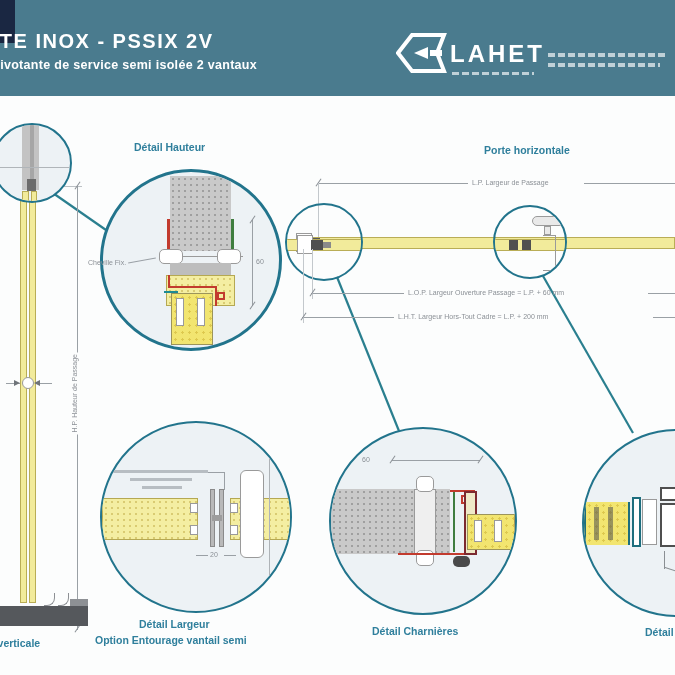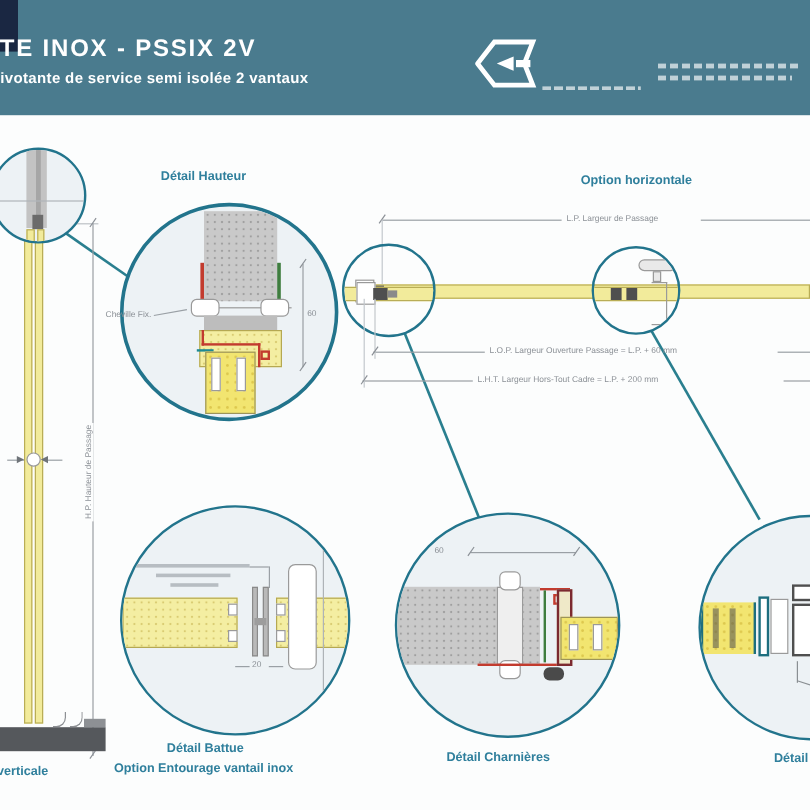--- a/index.html
+++ b/index.html
@@ -49,20 +49,21 @@
   <div class="header">
     <div class="hdr-corner"></div>
     <div class="title">PORTE INOX - PSSIX 2V</div>
     <div class="subtitle">Porte pivotante de service semi isolée 2 vantaux</div>
 
     <svg class="abs" style="left:396px;top:30px" width="52" height="46" viewBox="0 0 52 46">
       <polygon points="48,5 16,5 2,23 16,41 48,41 41,23" fill="none" stroke="#ffffff" stroke-width="4"></polygon>
       <polygon points="32,17 18,23 32,29" fill="#ffffff"></polygon>
       <rect x="34" y="20" width="12" height="6" fill="#ffffff"></rect>
     </svg>
+    <div class="logo-text">LAHET</div>
     <div class="microbar" style="left:452px;top:72px;width:82px;height:3px"></div>
     <div class="microbar" style="left:548px;top:53px;width:120px"></div>
     <div class="microbar" style="left:548px;top:63px;width:112px"></div>
   </div>
 
   <svg class="abs" style="left:0;top:0" width="675" height="675" viewBox="0 0 675 675">
     <line x1="50" y1="191" x2="106" y2="230" stroke="#2a7f8f" stroke-width="2.2"></line>
     <line x1="337" y1="277" x2="399" y2="431" stroke="#2a7f8f" stroke-width="2.2"></line>
     <line x1="543" y1="276" x2="633" y2="433" stroke="#2a7f8f" stroke-width="2.2"></line>
   </svg>
@@ -118,21 +119,21 @@
     <div class="abs white-fix" style="left:94px;top:126px;width:8px;height:28px"></div>
     <div class="abs" style="left:114px;top:120px;width:8px;height:8px;border:2px solid #c23b2e;box-sizing:border-box"></div>
     <div class="abs vline" style="left:149px;top:48px;height:86px"></div>
     <div class="tick" style="left:145px;top:47px"></div>
     <div class="tick" style="left:145px;top:133px"></div>
     <div class="dim" style="left:153px;top:86px">60</div>
   </div>
   <div class="dim" style="left:88px;top:259px">Cheville Fix.</div>
   <div class="abs dline" style="left:128px;top:260px;width:28px;transform:rotate(-10deg)"></div>
 
-  <div class="lbl" style="left:484px;top:144px">Option horizontale</div>
+  <div class="lbl" style="left:484px;top:144px">Porte horizontale</div>
 
   <div class="abs dline" style="left:318px;top:183px;width:150px"></div>
   <div class="dim" style="left:472px;top:179px">L.P. Largeur de Passage</div>
   <div class="abs dline" style="left:584px;top:183px;width:91px"></div>
   <div class="tick" style="left:314px;top:182px"></div>
   <div class="abs vline" style="left:318px;top:183px;height:54px;background:#c3c8cc"></div>
 
   <div class="abs ystrip" style="left:300px;top:237px;width:375px;height:12px"></div>
   <div class="abs white-fix" style="left:296px;top:233px;width:16px;height:19px"></div>
   <div class="abs" style="left:308px;top:238px;width:12px;height:10px;background:#5a5a5a"></div>
@@ -180,22 +181,22 @@
     <div class="abs white-fix" style="left:128px;top:102px;width:8px;height:10px"></div>
     <div class="abs" style="left:108px;top:66px;width:5px;height:58px;background:#b9b9b9;border:1px solid #8a8a8a;box-sizing:border-box"></div>
     <div class="abs" style="left:117px;top:66px;width:5px;height:58px;background:#b9b9b9;border:1px solid #8a8a8a;box-sizing:border-box"></div>
     <div class="abs" style="left:110px;top:92px;width:10px;height:6px;background:#9d9d9d"></div>
     <div class="abs white-fix" style="left:138px;top:47px;width:24px;height:88px;border-radius:6px"></div>
     <div class="abs vline" style="left:167px;top:34px;height:120px;background:#aeb3b7"></div>
     <div class="dim" style="left:108px;top:128px">20</div>
     <div class="abs dline" style="left:94px;top:132px;width:12px"></div>
     <div class="abs dline" style="left:122px;top:132px;width:12px"></div>
   </div>
-  <div class="lbl" style="left:139px;top:618px">Détail Battue</div>
-  <div class="lbl" style="left:95px;top:634px">Option Entourage vantail inox</div>
+  <div class="lbl" style="left:139px;top:618px">Détail Largeur</div>
+  <div class="lbl" style="left:95px;top:634px">Option Entourage vantail semi</div>
 
   <div class="circle ringthin" style="left:329px;top:427px;width:188px;height:188px">
 
     <div class="abs dline" style="left:61px;top:31px;width:88px"></div>
     <div class="tick" style="left:57px;top:30px"></div>
     <div class="tick" style="left:145px;top:30px"></div>
     <div class="dim" style="left:31px;top:27px">60</div>
     <div class="abs conc" style="left:0;top:60px;width:119px;height:65px"></div>
     <div class="abs" style="left:83px;top:60px;width:22px;height:65px;background:#efefef;border:1px solid #9a9a9a;box-sizing:border-box"></div>
     <div class="abs white-fix" style="left:85px;top:47px;width:18px;height:16px;border-radius:5px"></div>

